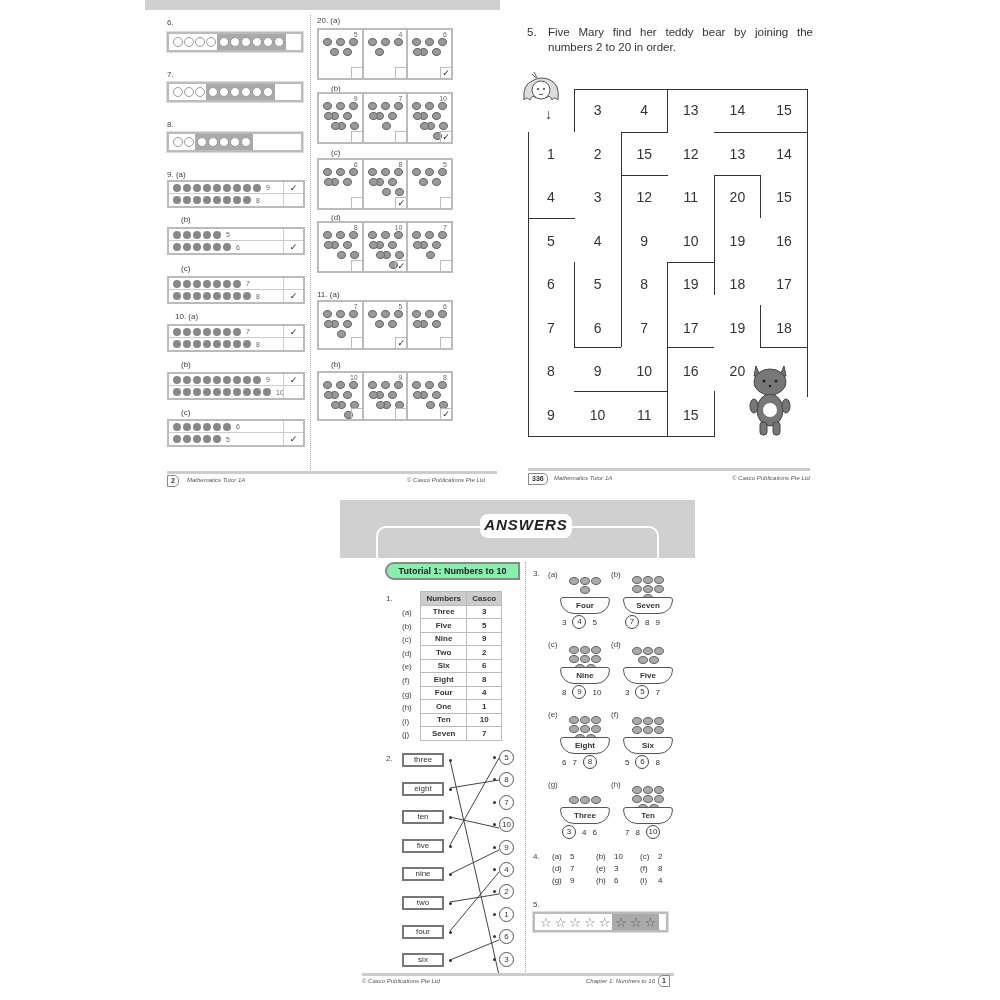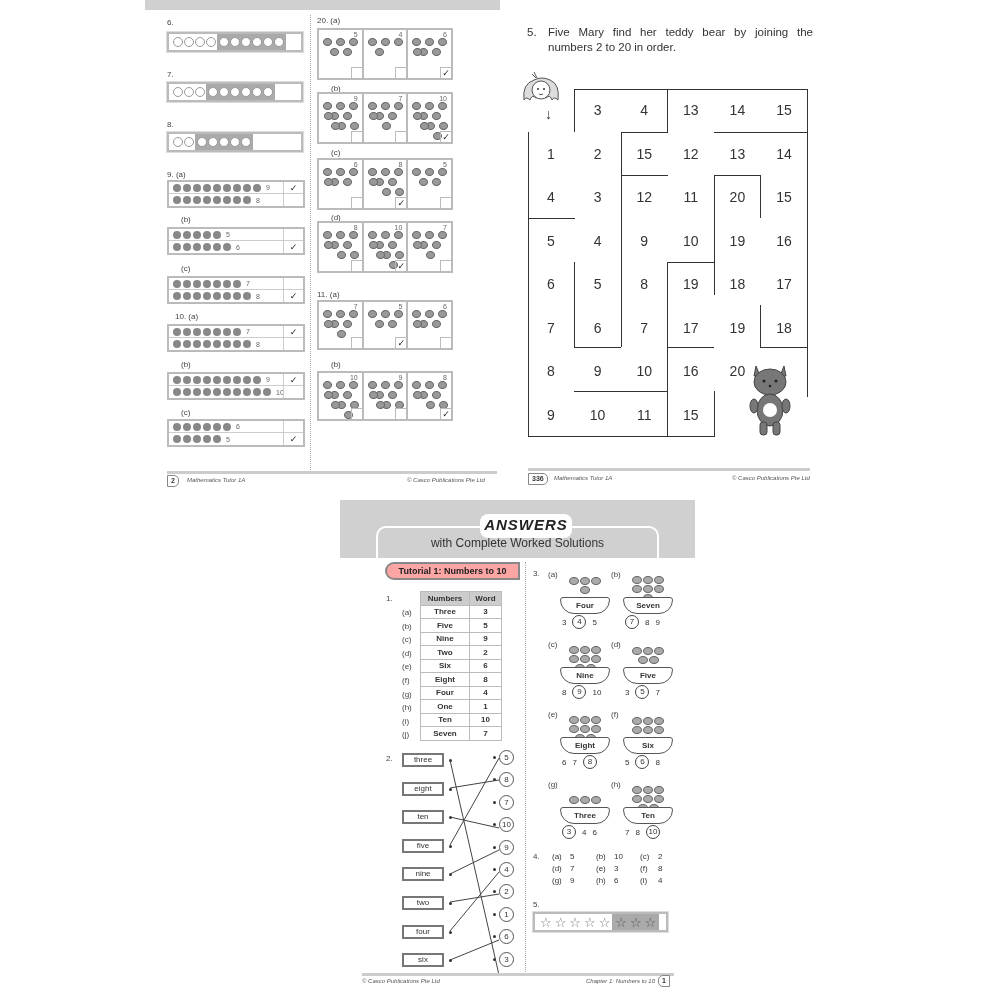--- a/index.html
+++ b/index.html
@@ -592,44 +592,43 @@
   <div class="pgnum" style="left:18px;top:463px">336</div>
   <div class="foot" style="left:44px;top:465px">Mathematics Tutor 1A</div>
   <div class="foot" style="left:222px;top:465px">© Casco Publications Pte Ltd</div>
 </div>
 
 <div id="p3" class="page">
   <div class="grayband" style="left:0;top:0;width:355px;height:58px"></div>
   <div class="abs" style="left:36px;top:26px;width:283px;height:40px;border:2px solid #fff;border-bottom:none;border-radius:10px 10px 0 0"></div>
   <div class="abs" style="left:140px;top:14px;width:92px;height:24px;background:#fff;border-radius:8px"></div>
   <div class="abs" style="left:140px;top:16px;width:92px;text-align:center;font-size:15px;font-weight:bold;font-style:italic;letter-spacing:1px;color:#222">ANSWERS</div>
-  <div class="abs" style="left:0;top:36px;width:355px;text-align:center;font-size:12px;color:#333">with Complete Worked Solutions</div>
-
-  <div class="abs" style="left:45px;top:62px;width:135px;height:18px;background:#fca5a5;border:2px solid #888;border-radius:10px 0 0 10px;font-size:9px;font-weight:bold;text-align:center;line-height:14px;color:#222">Tutorial 1: Numbers to 10</div>
+
+  <div class="abs" style="left:45px;top:62px;width:135px;height:18px;background:#86efac;border:2px solid #888;border-radius:10px 0 0 10px;font-size:9px;font-weight:bold;text-align:center;line-height:14px;color:#222">Tutorial 1: Numbers to 10</div>
 
   <div class="dotv" style="left:185px;top:62px;height:412px"></div>
 
   <div class="abs lbl" style="left:46px;top:94px">1.</div>
   <div id="q1parts">
       <div class="abs lbl" style="left: 62px; top: 108px;">(a)</div>
       <div class="abs lbl" style="left: 62px; top: 121.6px;">(b)</div>
       <div class="abs lbl" style="left: 62px; top: 135.2px;">(c)</div>
       <div class="abs lbl" style="left: 62px; top: 148.8px;">(d)</div>
       <div class="abs lbl" style="left: 62px; top: 162.4px;">(e)</div>
       <div class="abs lbl" style="left: 62px; top: 176px;">(f)</div>
       <div class="abs lbl" style="left: 62px; top: 189.6px;">(g)</div>
       <div class="abs lbl" style="left: 62px; top: 203.2px;">(h)</div>
       <div class="abs lbl" style="left: 62px; top: 216.8px;">(i)</div>
       <div class="abs lbl" style="left: 62px; top: 230.4px;">(j)</div>
     </div>
   <table class="table1" style="left:80px;top:91px;width:82px">
     <thead>
         <tr>
           <th>Numbers</th>
-          <th>Word</th>
+          <th>Casco</th>
         </tr>
       </thead>
     <tbody id="q1body">
         <tr>
           <td>Three</td>
           <td>3</td>
         </tr>
         <tr>
           <td>Five</td>
           <td>5</td>

